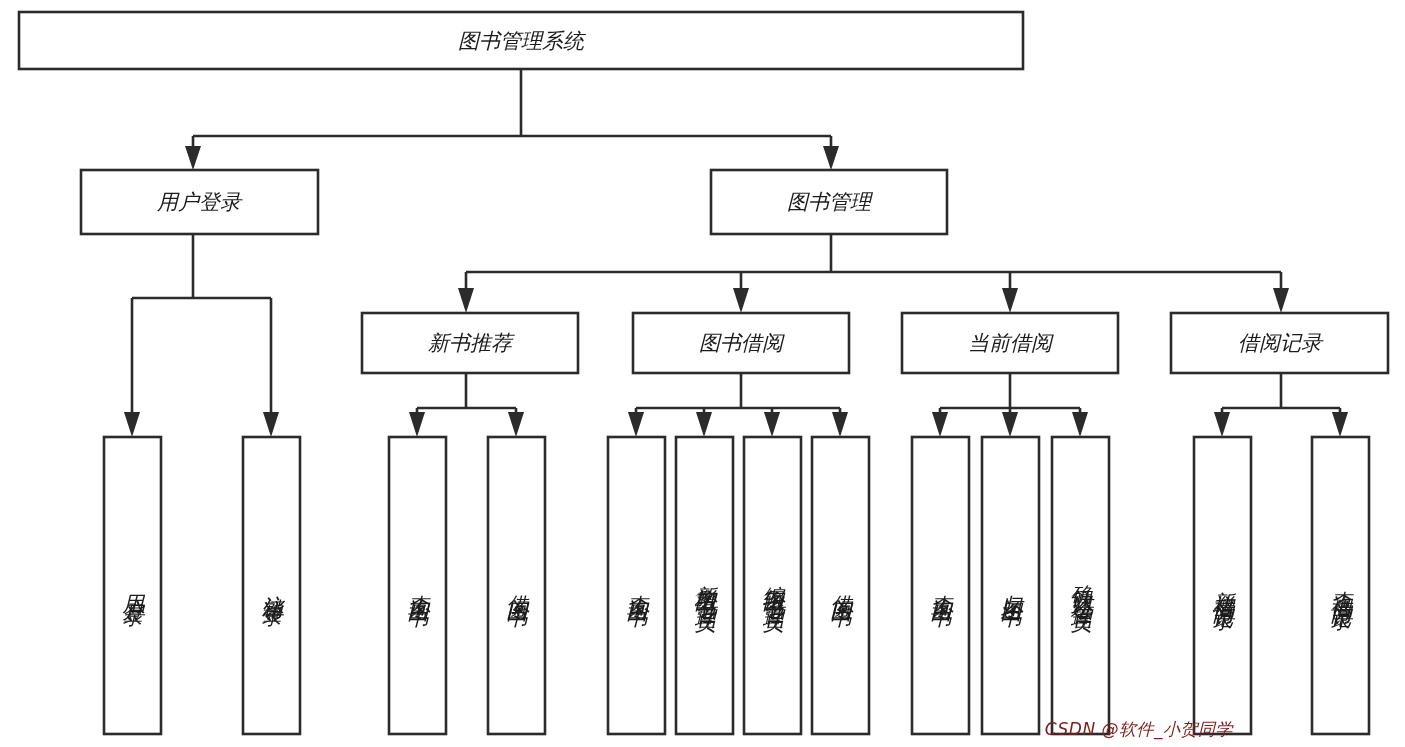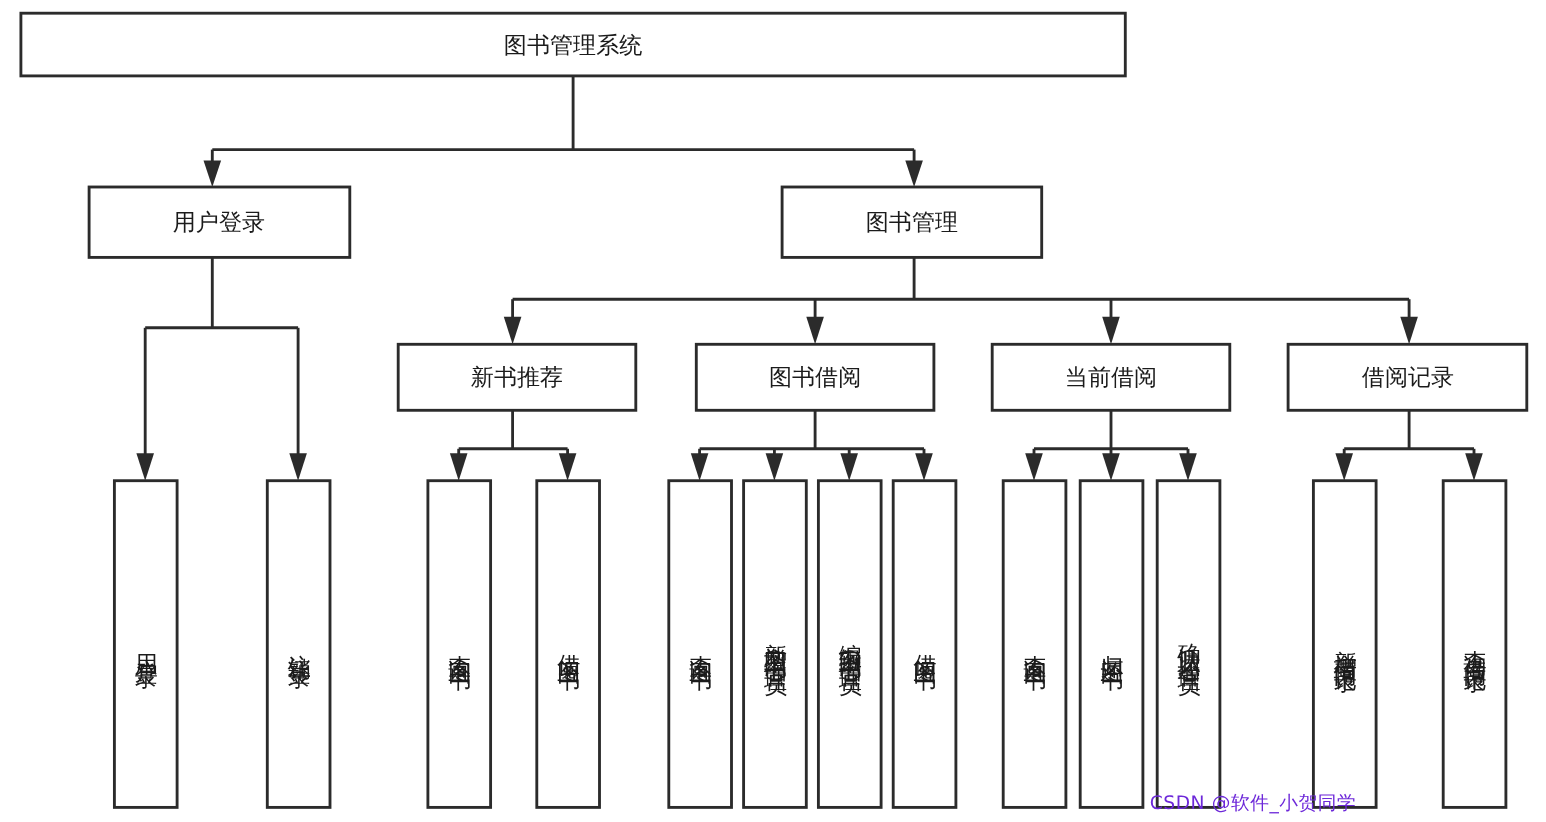--- a/index.html
+++ b/index.html
@@ -11,20 +11,21 @@
     width: 1405px;
     height: 747px;
     font-family: "DejaVu Sans", "Liberation Sans", sans-serif;
     overflow: hidden;
   }
   #diagram-root {
     position: relative;
     width: 1241px;
     height: 747px;
     background: #ffffff;
+    font-style: italic;
   }
   svg.diagram-canvas {
     position: absolute;
     left: 0;
     top: 0;
     width: 1405px;
     height: 747px;
   }
   .node-box {
     fill: #ffffff;
@@ -63,21 +64,21 @@
     justify-content: center;
     text-align: center;
     pointer-events: none;
   }
   .watermark {
     position: absolute;
     right: 8px;
     bottom: 6px;
     font-family: "DejaVu Sans", "Liberation Sans", sans-serif;
     font-size: 17px;
-    color: #6d28d9;
+    color: #7f1d1d;
     letter-spacing: 0.5px;
     white-space: nowrap;
     text-align: center;
   }
 </style>
 </head>
 <body>
 
 <div id="diagram-root">
 

